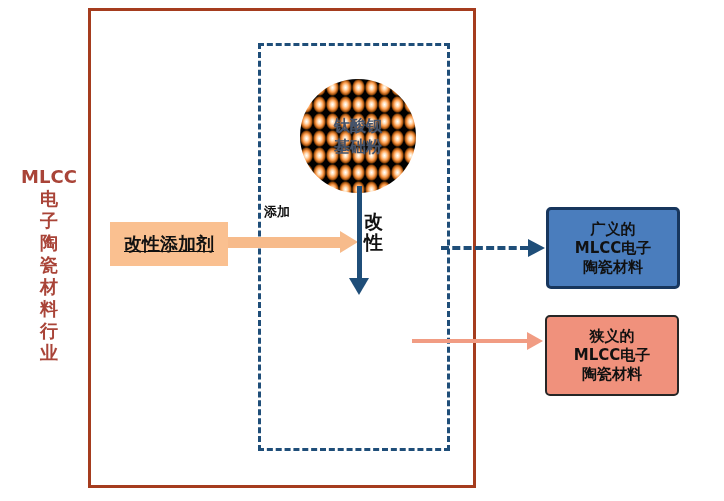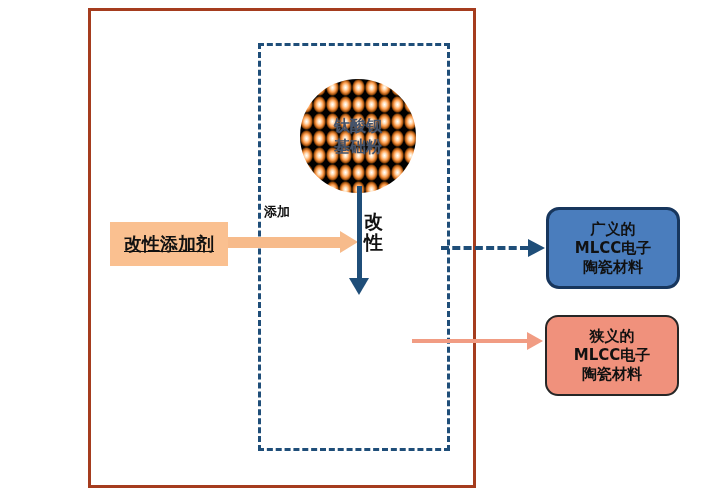--- a/index.html
+++ b/index.html
@@ -157,21 +157,21 @@
     width: 0; height: 0;
     border-top: 9px solid transparent;
     border-bottom: 9px solid transparent;
     border-left: 16px solid #F19C83;
   }
 
   
   .result-box {
     position: absolute;
     width: 134px;
-    border-radius: 13px;
+    border-radius: 5px;
     box-sizing: border-box;
     display: flex; align-items: center; justify-content: center;
     text-align: center;
     color: #111111;
     font-size: 15px;
     font-weight: bold;
     line-height: 19px;
     white-space: pre-line;
   }
   .broad-box {
@@ -186,20 +186,29 @@
     background: #F0917C;
     border: 2px solid #262626;
     margin-top: 13px;
   }
 </style>
 </head>
 <body>
 
 <div class="stage">
 
+  <div class="left-label pre">MLCC
+电
+子
+陶
+瓷
+材
+料
+行
+业</div>
 
   <div class="outer-box"></div>
 
   <div class="dashed-box"></div>
 
   <div class="circle top-circle">
     <span class="circle-label">钛酸钡
 基础粉</span>
   </div>
 

